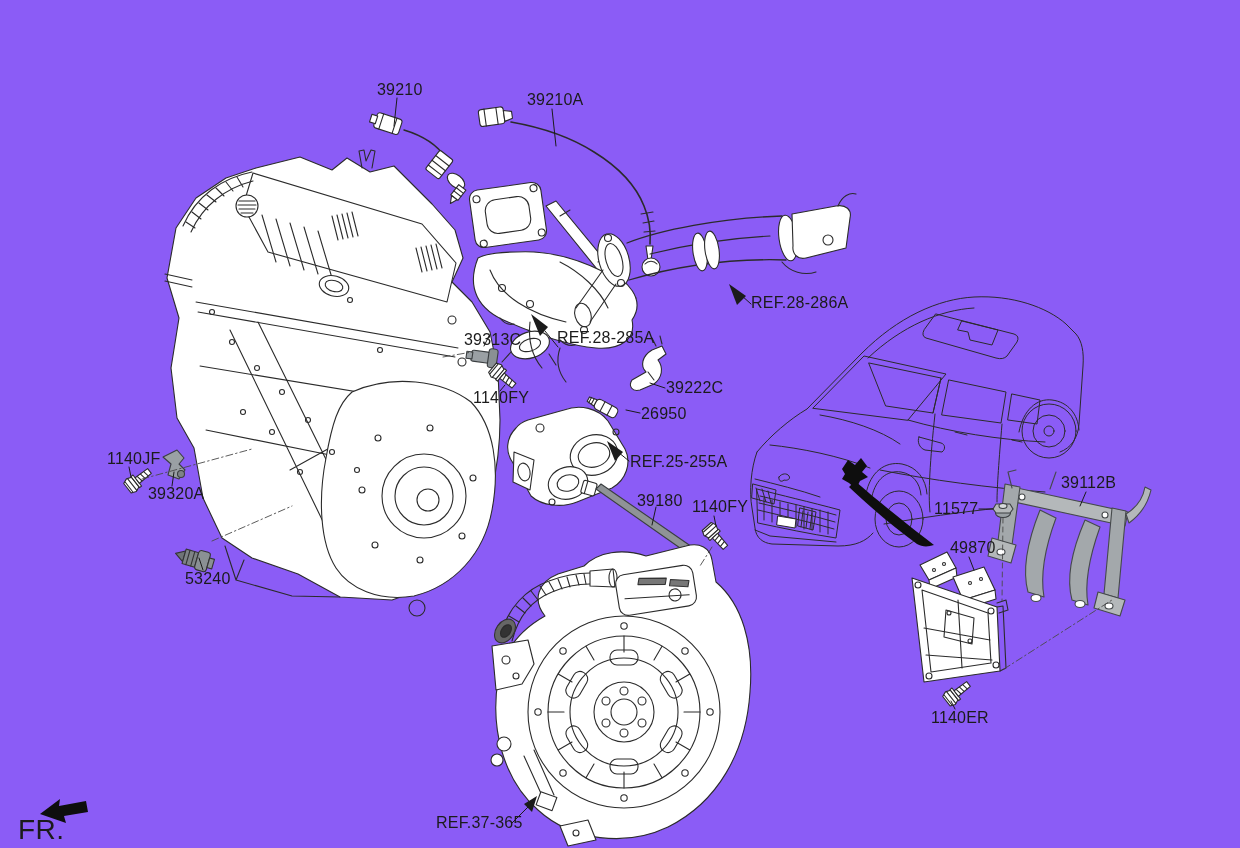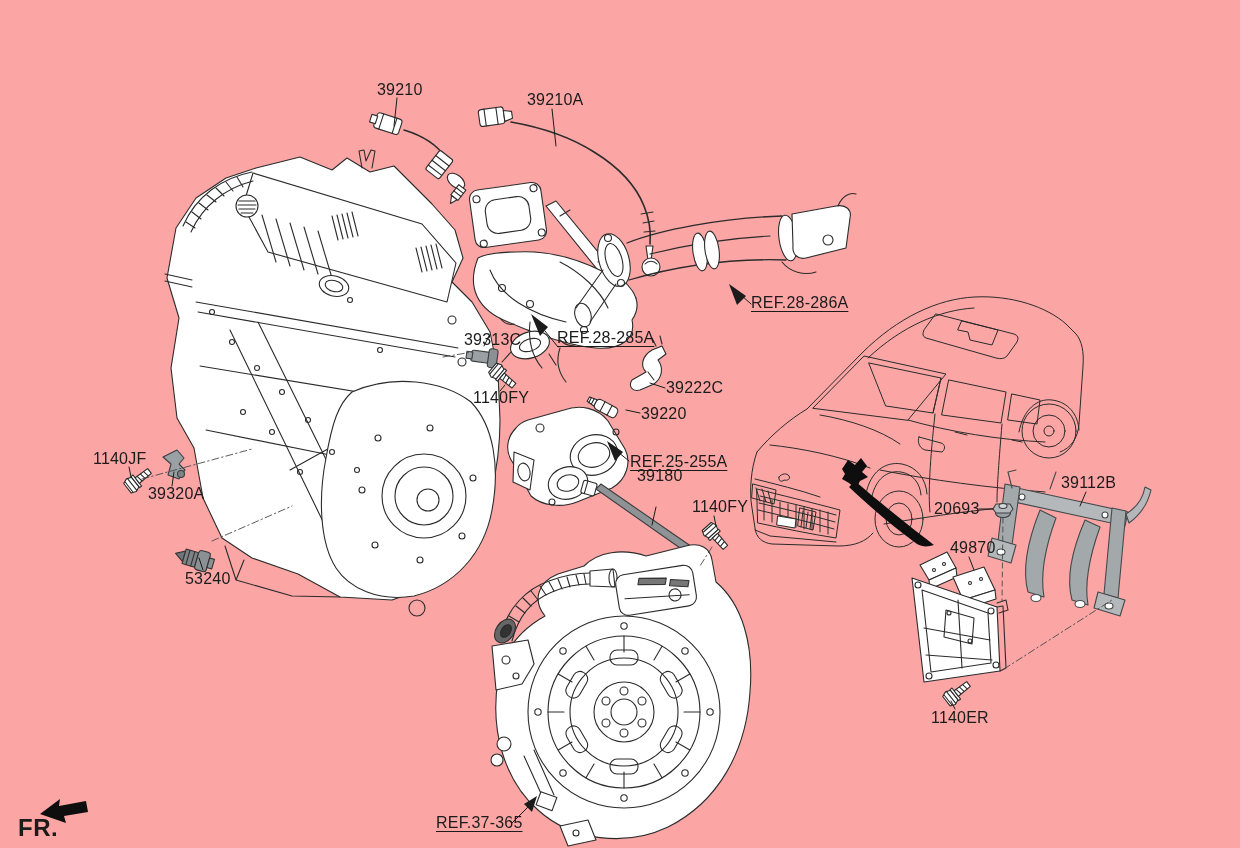--- a/index.html
+++ b/index.html
@@ -1,29 +1,29 @@
 <!DOCTYPE html>
 <html><head>
 <meta charset="utf-8">
 <style>
   html,body{margin:0;padding:0;background:#ffffff;}
   .stage{
-    position:relative;width:1240px;height:848px;background:#fca5a5;
+    position:relative;width:1240px;height:848px;background:#8b5cf6;
     font-family:"Liberation Sans", sans-serif;overflow:hidden;
   }
   .art{position:absolute;left:0;top:0;}
   .callout{
     position:absolute;font-size:16px;line-height:1.05;color:#1b1b1b;
     white-space:nowrap;letter-spacing:.2px;cursor:default;user-select:none;
   }
   .ref{
-    text-decoration:underline;text-decoration-thickness:1.3px;
+    text-decoration-thickness:1.3px;
     text-underline-offset:3px;cursor:pointer;
   }
-  .fr{font-weight:bold;font-size:24px;letter-spacing:.5px;}
+  .fr{font-weight:normal;font-size:28px;letter-spacing:.5px;}
 </style>
 </head>
 <body>
 
 <div class="stage">
 
 <svg class="art" width="1240" height="848" viewBox="0 0 1240 848">
   <defs>
     <g id="bolt">
       <path d="M-2,-6 L3,-8 L8,-6 L8,6 L3,8 L-2,6 Z" fill="#fff"></path>
@@ -420,27 +420,27 @@
   </g>
 </svg>
 
 <div class="callout" style="left:377px;top:82px">39210</div>
 <div class="callout" style="left:527px;top:92px">39210A</div>
 <div class="callout ref" style="left:557px;top:330px">REF.28-285A</div>
 <div class="callout ref" style="left:751px;top:295px">REF.28-286A</div>
 <div class="callout" style="left:464px;top:332px">39313C</div>
 <div class="callout" style="left:473px;top:390px">1140FY</div>
 <div class="callout" style="left:666px;top:380px">39222C</div>
-<div class="callout" style="left:641px;top:406px">39220</div>
+<div class="callout" style="left:641px;top:406px">26950</div>
 <div class="callout ref" style="left:630px;top:454px">REF.25-255A</div>
-<div class="callout" style="left:637px;top:468px">39180</div>
+<div class="callout" style="left:637px;top:493px">39180</div>
 <div class="callout" style="left:692px;top:499px">1140FY</div>
-<div class="callout" style="left:93px;top:451px">1140JF</div>
+<div class="callout" style="left:107px;top:451px">1140JF</div>
 <div class="callout" style="left:148px;top:486px">39320A</div>
 <div class="callout" style="left:185px;top:571px">53240</div>
-<div class="callout" style="left:934px;top:501px">20693</div>
+<div class="callout" style="left:934px;top:501px">11577</div>
 <div class="callout" style="left:1061px;top:475px">39112B</div>
 <div class="callout" style="left:950px;top:540px">49870</div>
 <div class="callout" style="left:931px;top:710px">1140ER</div>
 <div class="callout ref" style="left:436px;top:815px">REF.37-365</div>
 <div class="callout fr" style="left:18px;top:815px">FR.</div>
 
 </div>
 
 </body></html>

